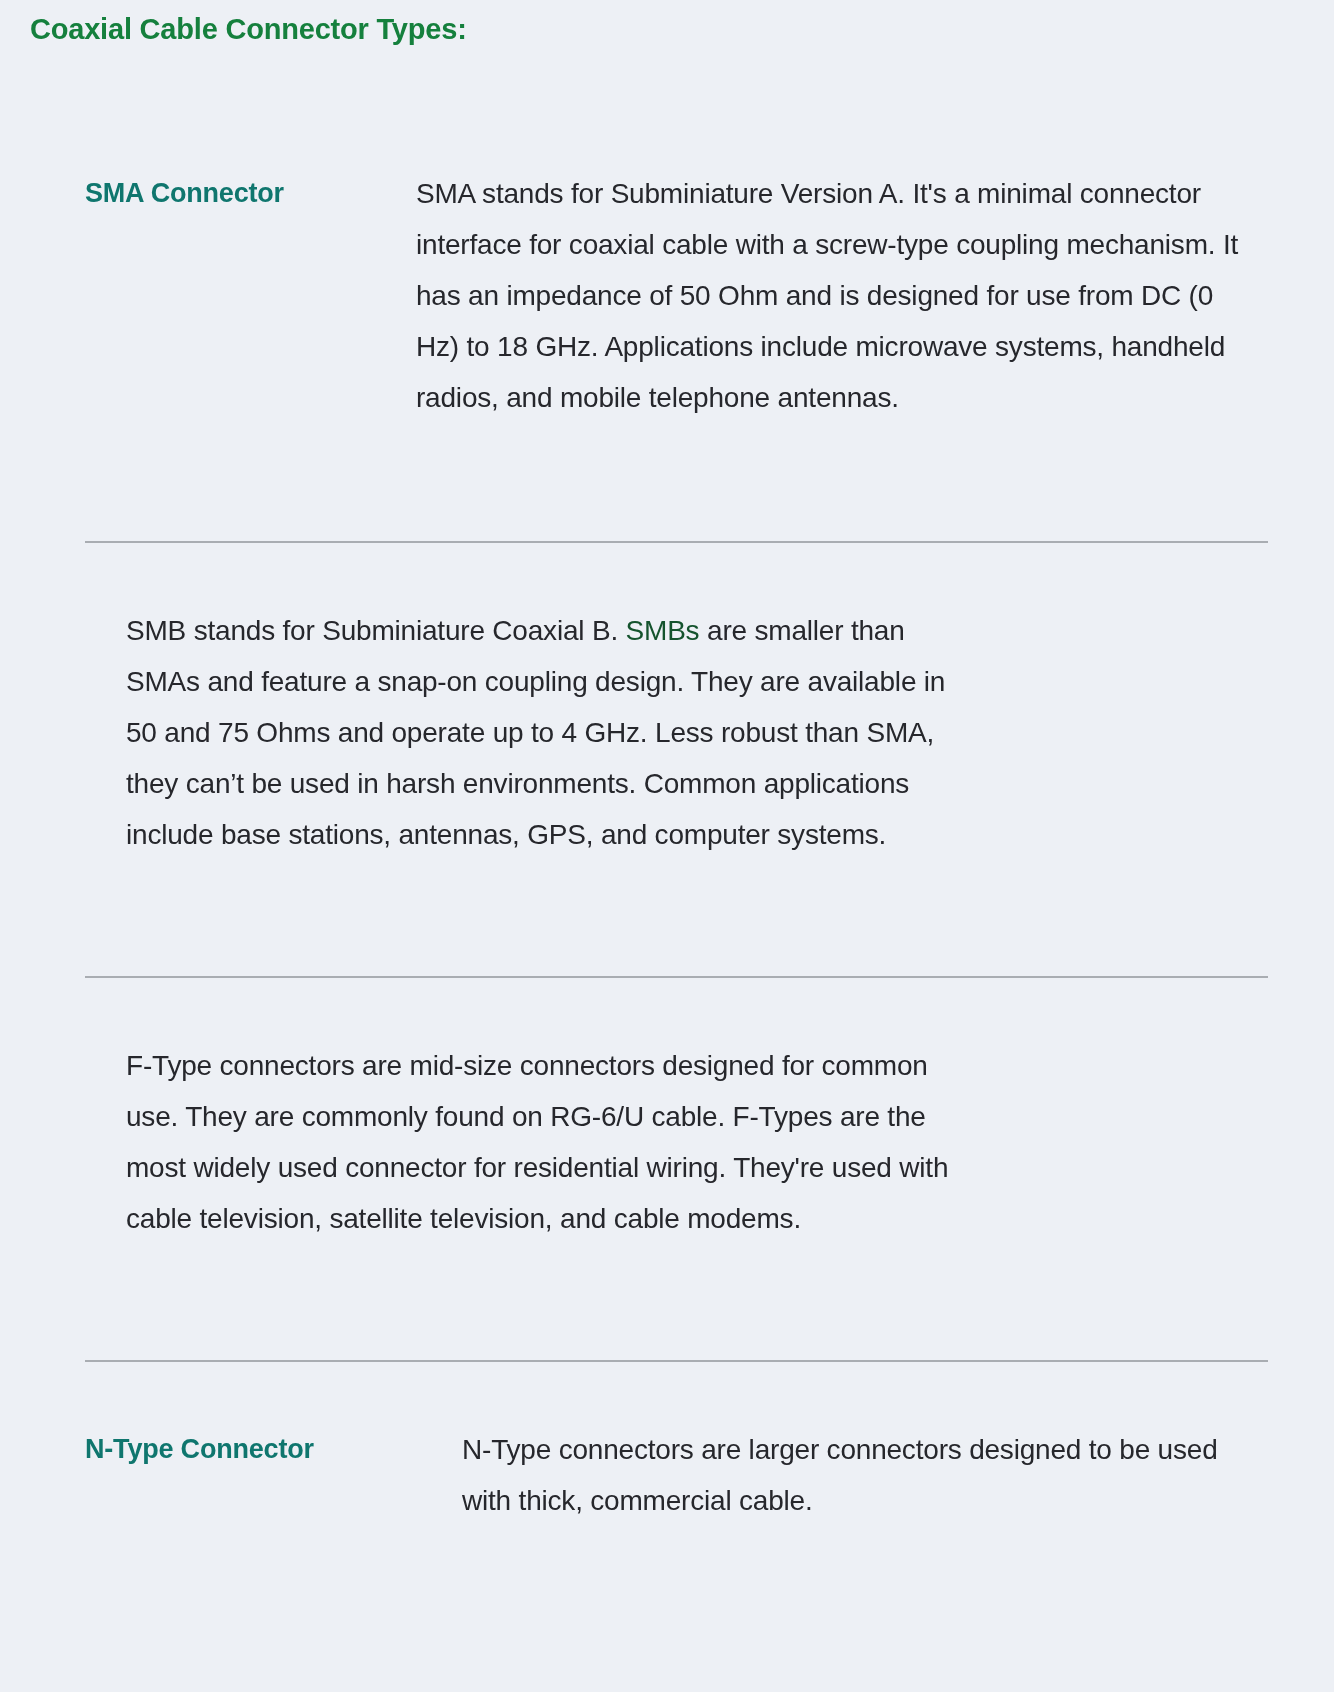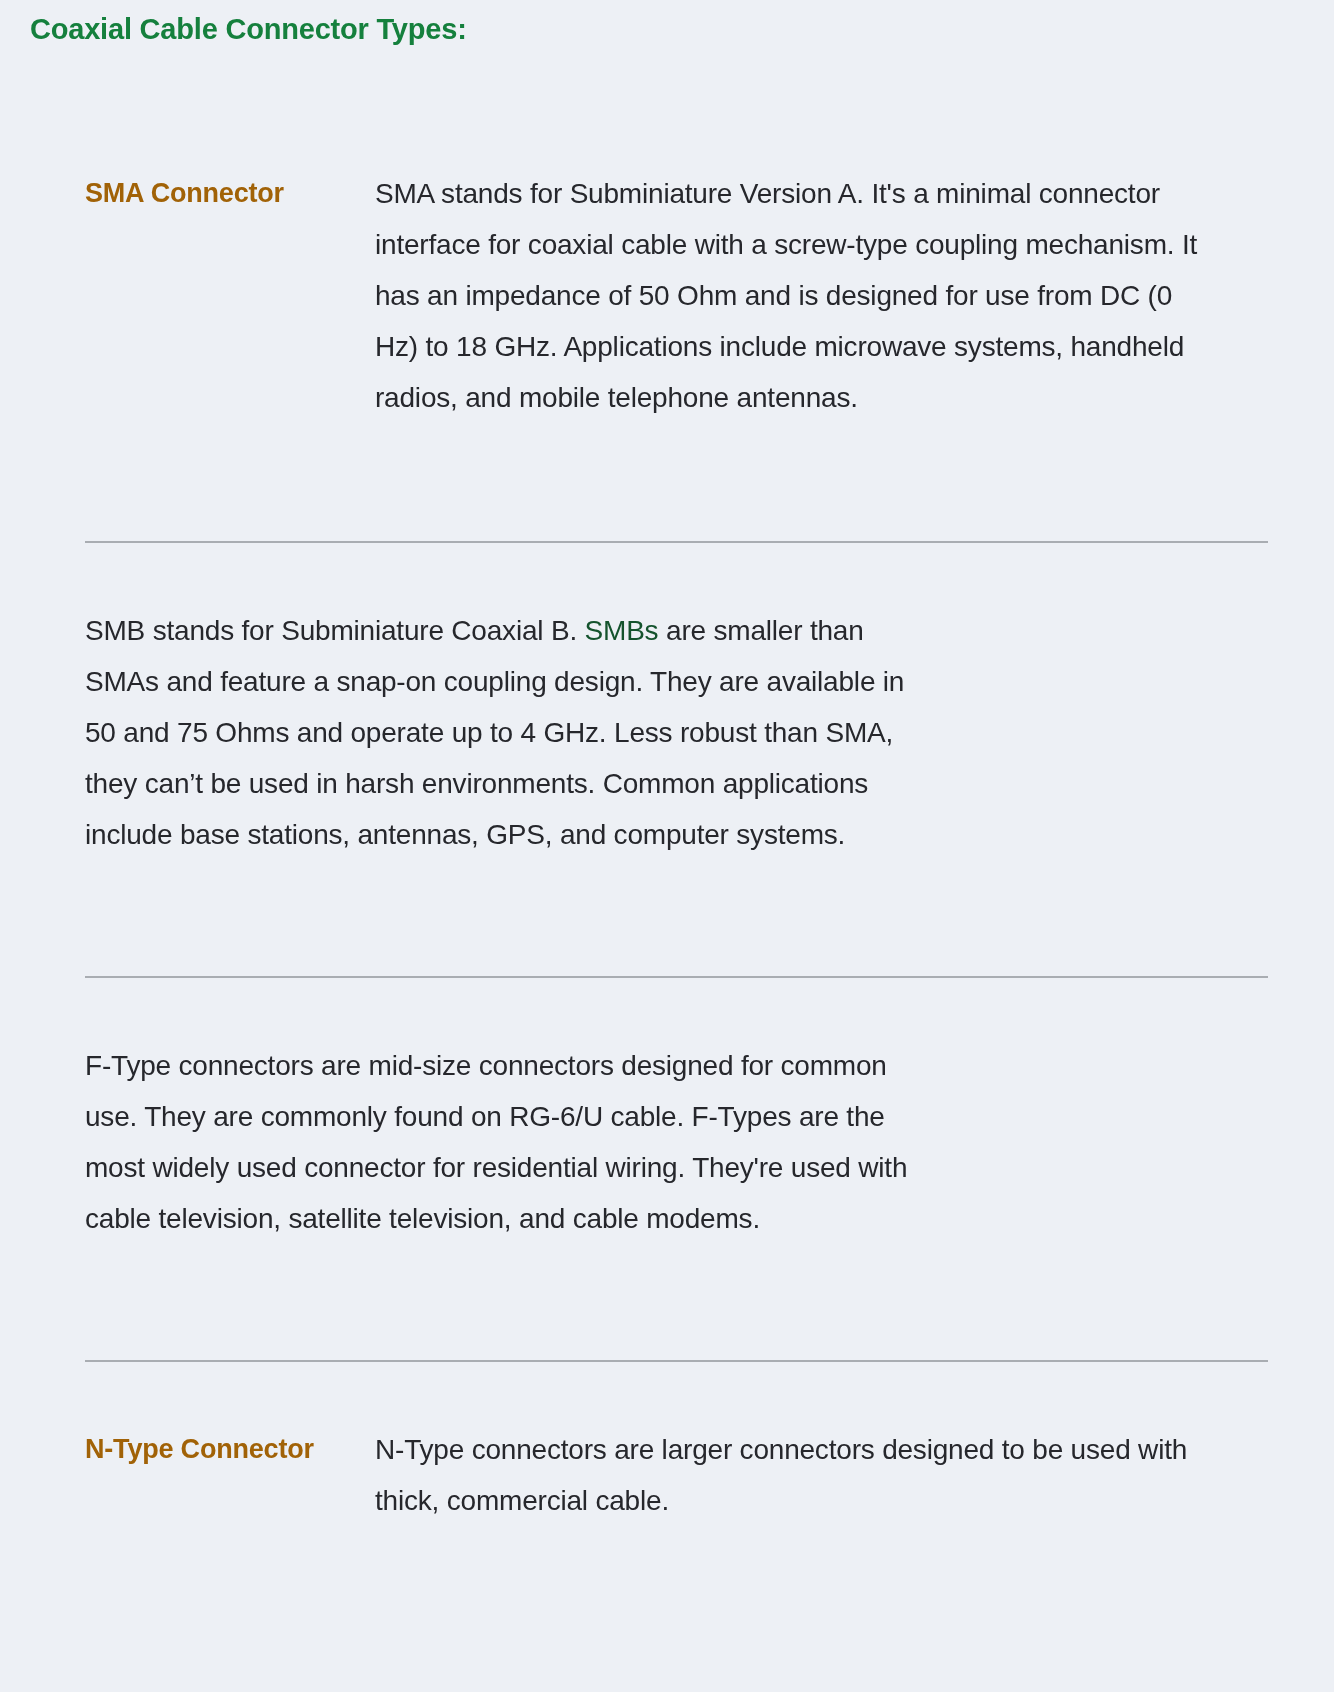--- a/index.html
+++ b/index.html
@@ -31,36 +31,38 @@
     align-items: flex-start;
     padding: 62px 0 116px 0;
   }
   .section.first {
     margin-top: 120px;
     padding-top: 0;
     padding-bottom: 118px;
   }
   .section.last {
     padding-bottom: 0;
+    gap: 46px;
   }
   .term {
     flex: 0 0 290px;
     font-size: 27px;
     line-height: 51px;
     font-weight: 700;
-    color: #a16207;
+    color: #0f766e;
     letter-spacing: -0.2px;
   }
   .desc {
     flex: 0 1 auto;
     max-width: 840px;
     font-size: 28px;
     line-height: 51px;
     color: #26272c;
     letter-spacing: -0.2px;
+    margin-left: 41px;
   }
   .desc a {
     color: #14532d;
     text-decoration: none;
     cursor: pointer;
   }
   .divider {
     width: 1183px;
     height: 0;
     border-top: 2px solid #a9adb2;

